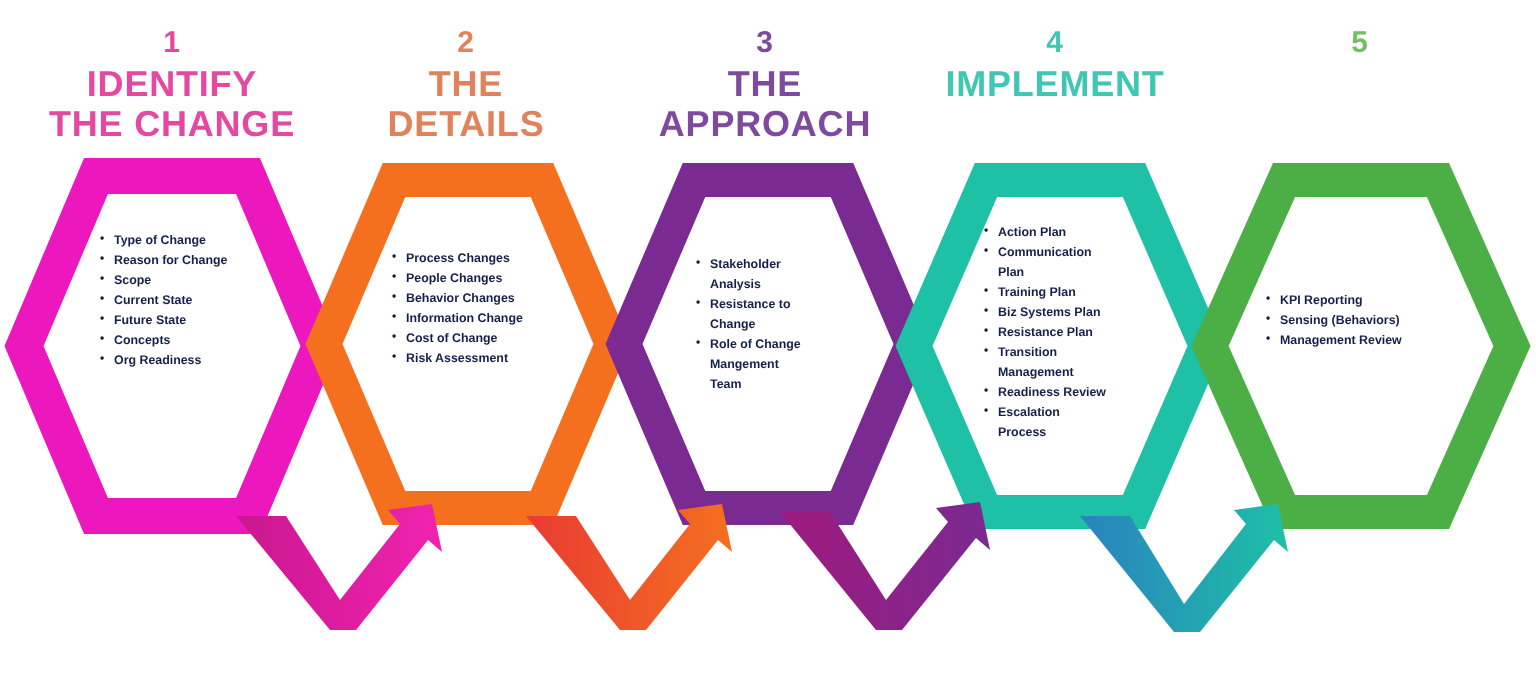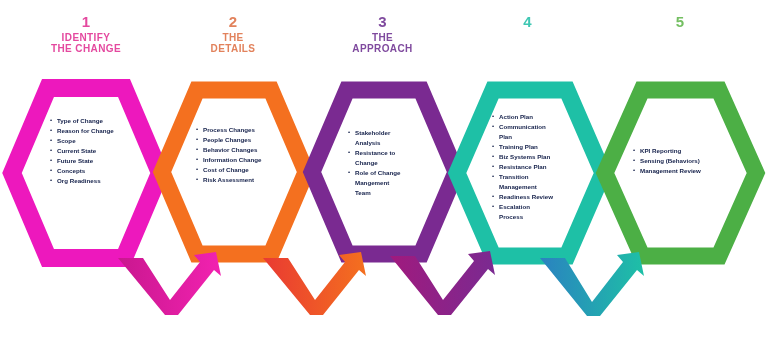--- a/index.html
+++ b/index.html
@@ -36,21 +36,21 @@
     pointer-events: none;
   }
   .step-num {
     display: block;
     font-size: 15px;
     font-weight: bold;
     margin-bottom: 1px;
   }
   .step-name {
     display: block;
-    font-size: 10px;
+    font-size: 18px;
     font-weight: bold;
     white-space: pre-line;
   }
   .hex-wrap {
     position: absolute;
   }
   .hex-wrap svg {
     position: absolute;
     left: 0;
     top: 0;
@@ -154,20 +154,21 @@
         <li>Role of Change
 Mangement
 Team</li>
       </ul>
     </div>
   </div>
 
   <div class="stage" style="left:450px; width:155px;">
     <div class="step-title" style="color: rgb(63, 199, 179);">
       <span class="step-num">4</span>
+      <span class="step-name">IMPLEMENT</span>
     </div>
     <div class="hex-wrap" style="left:5px; top:88px; width:150px; height:170px;">
       <svg width="150" height="170" viewBox="0 0 150 170" aria-hidden="true">
         <polygon points="38,2 112,2 148,85 112,168 38,168 2,85" fill="none" stroke="#1ec0a6" stroke-width="17" stroke-linejoin="miter"></polygon>
       </svg>
       <ul class="bullets" style="left:37px; top:24px; width:104px;">
         <li>Action Plan</li>
         <li>Communication
 Plan</li>
         <li>Training Plan</li>

